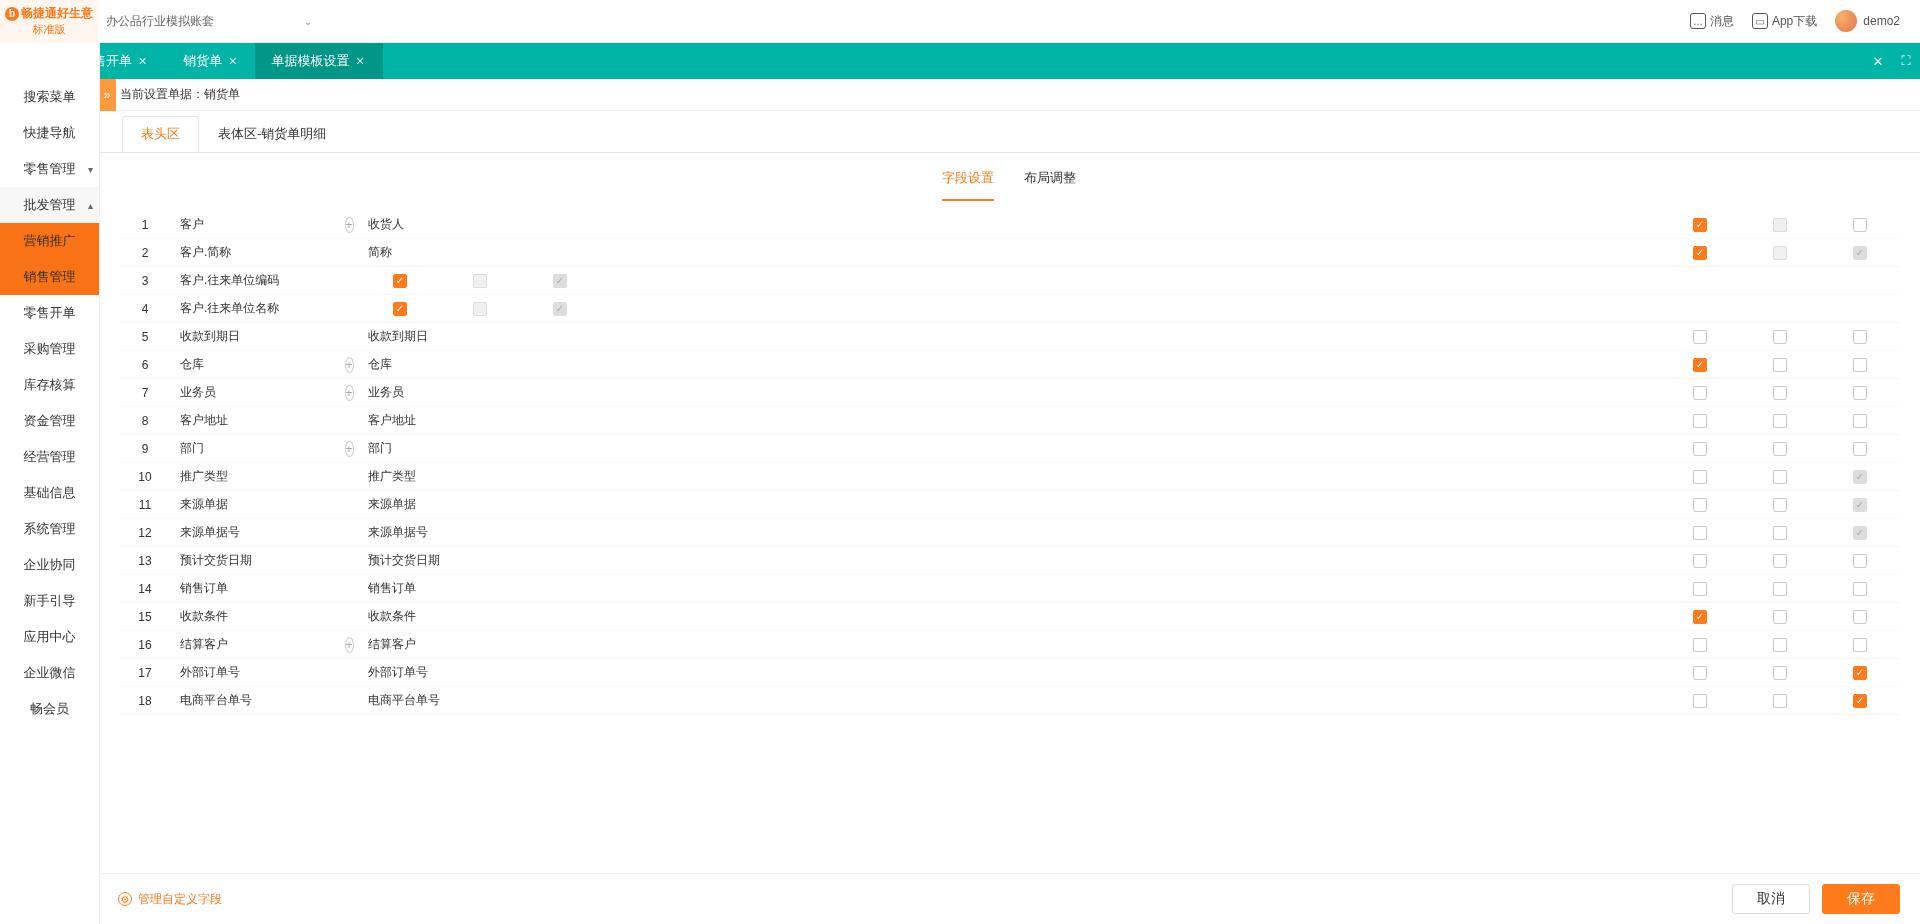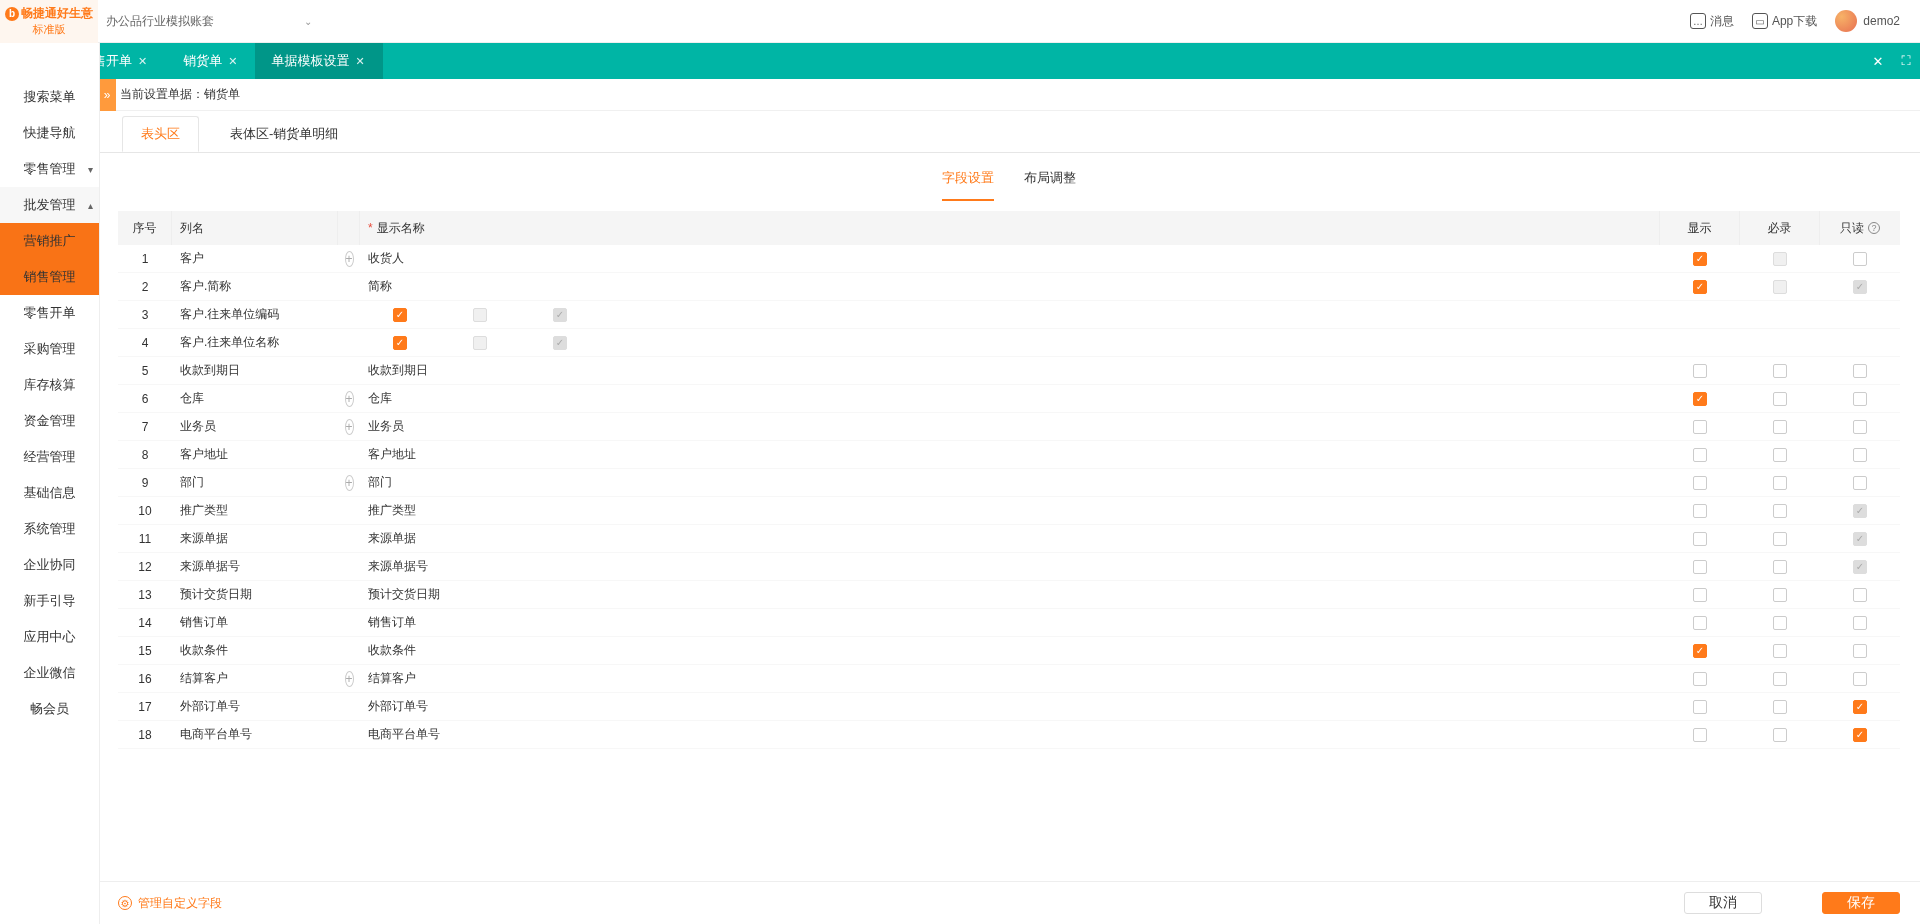--- a/index.html
+++ b/index.html
@@ -37,21 +37,21 @@
 
 
 .main { position:absolute; top:79px; left:98px; right:0; bottom:0; background:#fff; display:flex; flex-direction:column; }
 
 
 .notice-line { height:32px; display:flex; align-items:center; font-size:12px; border-bottom:1px solid #f0f0f0; }
 .notice-chevron { width:18px; height:32px; background:#ff9a3c; color:#fff; display:flex; align-items:center; justify-content:center; font-size:12px; cursor:pointer; }
 .notice-text { margin-left:4px; color:#333; }
 
 
-.section-tabs { display:flex; gap:12px; margin-top:6px; margin-left:24px; }
+.section-tabs { display:flex; gap:0; margin-top:6px; margin-left:24px; }
 .section-tab { padding:8px 18px; font-size:13px; cursor:pointer; color:#333; border:1px solid transparent; }
 .section-tab.active { color:#ff7a1a; border:1px solid #e6e6e6; border-bottom:1px solid #fff; border-radius:3px 3px 0 0; position:relative; }
 .section-tabs-wrap { border-bottom:1px solid #e6e6e6; margin-top:-1px; }
 
 
 .sub-tabs { display:flex; justify-content:center; gap:30px; margin-top:16px; }
 .sub-tab { font-size:13px; color:#333; padding-bottom:12px; cursor:pointer; }
 .sub-tab.active { color:#ff7a1a; border-bottom:2px solid #ff7a1a; }
 
 
@@ -81,21 +81,21 @@
 .chk.on.dis::after { color:#aaa; }
 
 .grid-body::-webkit-scrollbar { width:8px; }
 .grid-body::-webkit-scrollbar-thumb { background:#ccc; border-radius:4px; }
 
 
 .footer-bar { display:flex; align-items:center; justify-content:space-between; padding:10px 20px; border-top:1px solid #eee; }
 .footer-link { color:#ff7a1a; font-size:12px; display:flex; align-items:center; gap:6px; cursor:pointer; }
 .footer-link .fico { width:14px; height:14px; border:1px solid #ff7a1a; border-radius:50%; display:flex; align-items:center; justify-content:center; font-size:10px; }
 .footer-btns { display:flex; gap:12px; }
-.btn { height:22px; padding:0 24px; border-radius:3px; font-size:14px; cursor:pointer; display:flex; align-items:center;margin-left:48px; }
+.btn { height:30px; padding:0 24px; border-radius:3px; font-size:14px; cursor:pointer; display:flex; align-items:center; }
 .btn.ghost { border:1px solid #ddd; background:#fff; color:#333; }
 .btn.primary { border:1px solid #ff7a1a; background:#ff7a1a; color:#fff; }
 
 
 .helpq { display:inline-flex; width:12px; height:12px; border:1px solid #888; border-radius:50%; align-items:center; justify-content:center; font-size:9px; color:#888; margin-left:4px; }
 </style>
 </head>
 <body>
 
 <div class="top-bar">
@@ -186,35 +186,20 @@
       <div class="section-tab">表体区-销货单明细</div>
     </div>
   </div>
 
   <div class="sub-tabs">
     <div class="sub-tab active">字段设置</div>
     <div class="sub-tab">布局调整</div>
   </div>
 
   <div class="grid-wrap">
-    <div class="grid-head">
-      <div class="gh col-seq">序号</div>
-      <div class="gh col-name">列名</div>
-      <div class="gh col-plus"></div>
-      <div class="gh col-disp">
-          <span class="asterisk">*</span>
-          <span>显示名称</span>
-        </div>
-      <div class="gh col-show">显示</div>
-      <div class="gh col-req">必录</div>
-      <div class="gh col-ro">
-          <span>只读</span>
-          <span class="helpq">?</span>
-        </div>
-    </div>
     <div class="grid-body" id="grid-body">
         <div class="row">
           <div class="cell col-seq" style="justify-content: center;">1</div>
           <div class="cell col-name">客户</div>
           <div class="cell col-plus" style="justify-content: center;">
             <span class="plus-btn">+</span>
           </div>
           <div class="cell col-disp">收货人</div>
           <div class="cell col-show" style="justify-content: center;">
             <span class="chk on"></span>

